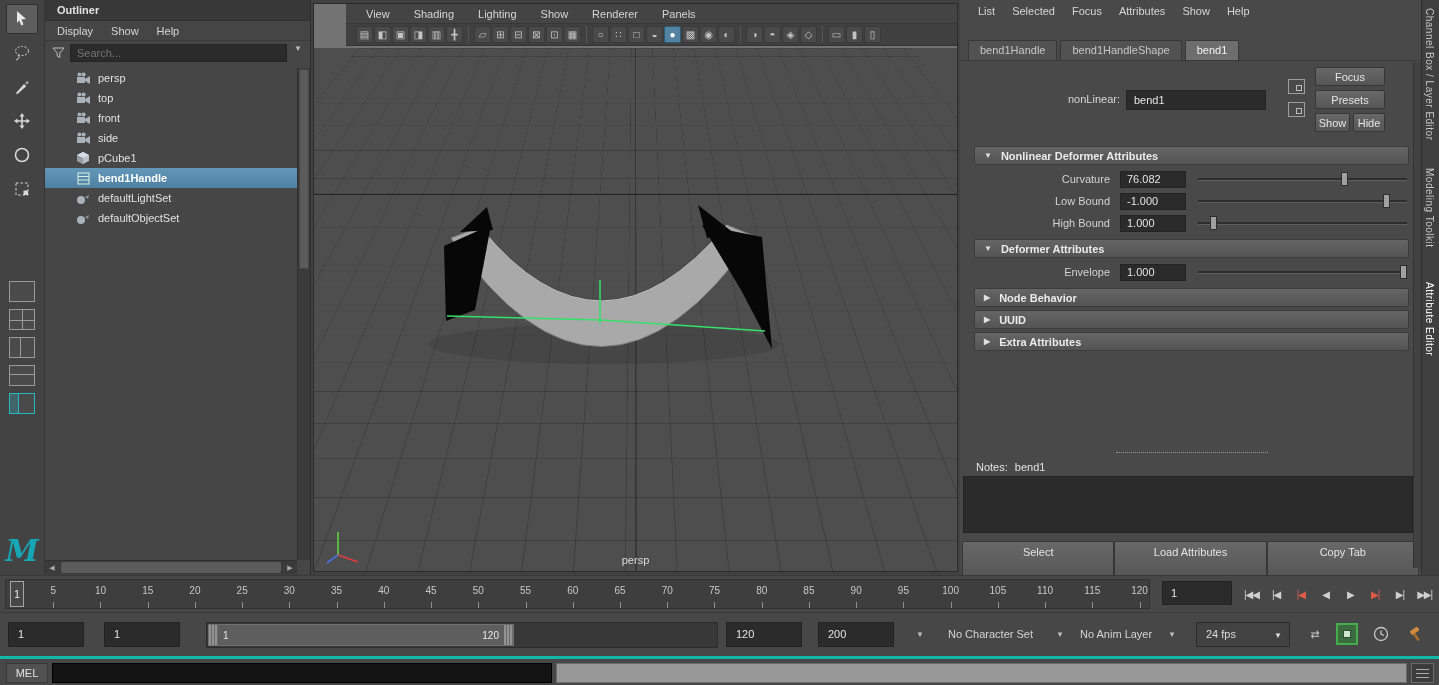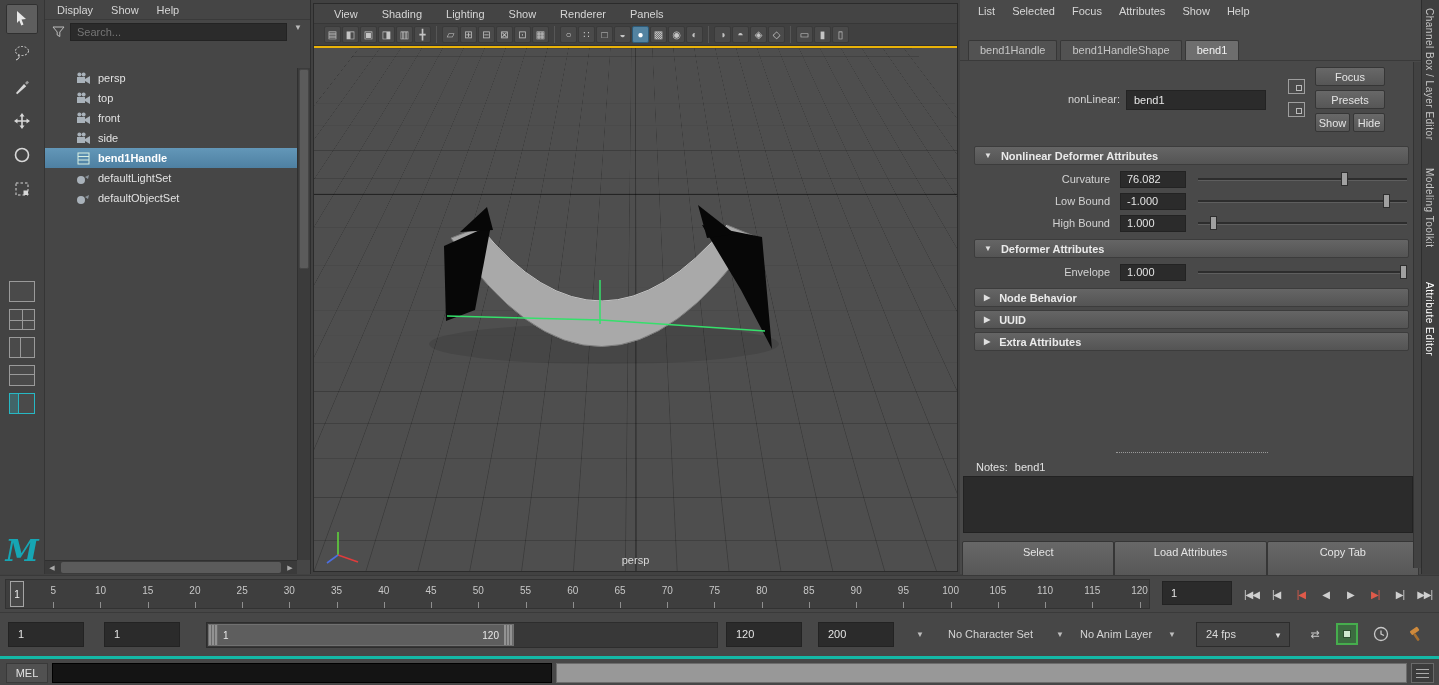--- a/index.html
+++ b/index.html
@@ -37,21 +37,21 @@
   .orow.sel{background:linear-gradient(#6397b8,#4e80a2);color:#fff;font-weight:bold;}
   .oicon{width:16px;display:flex;justify-content:center;align-items:center;}
   .vscroll{position:absolute;top:68px;right:0;width:13px;bottom:14px;background:#3b3b3b;border-left:1px solid #303030;}
   .vscroll .sh{position:absolute;top:1px;left:1px;right:1px;height:200px;background:#5b5b5b;border:1px solid #454545;border-radius:2px;}
   .hscroll{position:absolute;left:0;right:13px;bottom:0;height:14px;background:#3b3b3b;border-top:1px solid #303030;}
   .hscroll .sh{position:absolute;left:16px;right:16px;top:1px;bottom:1px;background:#5b5b5b;border-radius:2px;}
   .hscroll .ar{position:absolute;top:0;bottom:0;width:14px;display:flex;align-items:center;justify-content:center;font-size:7px;color:#aaa;}
   .hscroll .ar.l{left:0;} .hscroll .ar.r{right:0;}
 
   
-  .vp{position:absolute;left:313px;top:3px;width:645px;height:569px;background:#eab308;border:1px solid #2b2b2b;}
+  .vp{position:absolute;left:313px;top:3px;width:645px;height:569px;background:#737373;border:1px solid #2b2b2b;padding-left:32px;}
   .vp-menus{height:20px;background:#444;display:flex;gap:24px;padding-left:20px;align-items:center;border-bottom:1px solid #373737;}
   .vp-toolbar{height:22px;background:#404040;display:flex;align-items:center;padding-left:5px;border-bottom:1px solid #323232;}
   .vgroup{display:flex;gap:1px;padding:0 5px;}
   .vgroup + .vgroup{border-left:1px solid #565656;}
   .vicon{width:17px;height:17px;font-size:10px;color:#c4c4c4;display:flex;align-items:center;justify-content:center;
          background:#4a4a4a;border:1px solid #3a3a3a;border-radius:2px;cursor:pointer;}
   .vicon.active{background:#5383a1;border-color:#2c5a78;color:#fff;}
   .vp-view{position:absolute;top:44px;left:0;right:0;bottom:0;overflow:hidden;background:#4e4e4e;}
   .gridwrap{position:absolute;inset:0;perspective:800px;perspective-origin:50% 26%;}
   .gplane{position:absolute;left:-65%;right:-65%;bottom:-70px;height:2800px;transform-origin:50% 100%;
@@ -191,20 +191,21 @@
       <div class="lay"></div>
       <div class="lay l4"></div>
       <div class="lay l2"></div>
       <div class="lay l3"></div>
       <div class="lay active"></div>
     </div>
     <div class="logo">M</div>
   </div>
 
   <div class="outliner">
+    <div class="o-title">Outliner</div>
     <div class="o-menus">
       <span class="menu-item">Display</span>
       <span class="menu-item">Show</span>
       <span class="menu-item">Help</span>
     </div>
     <div class="o-search">
       <span class="funnel">
         <svg width="13" height="13">
             <path d="M1 2 h11 l-4.2 5 v4.5 l-2.6-1.5 V7 Z" fill="none" stroke="#bdbdbd"></path>
           </svg>
@@ -249,20 +250,30 @@
       <div class="orow">
         <span class="oicon">
             <svg width="15" height="12">
               <rect x="1" y="5" width="8" height="6" fill="#a9b2ba"></rect>
               <path d="M9 7 L14 4 V12 L9 9 Z" fill="#a9b2ba"></path>
               <circle cx="3.4" cy="2.6" r="2" fill="#a9b2ba"></circle>
               <circle cx="7.6" cy="2.6" r="2" fill="#a9b2ba"></circle>
             </svg>
           </span>
         <span>side</span>
+      </div>
+      <div class="orow">
+        <span class="oicon">
+            <svg width="14" height="14">
+              <path d="M7 1 L13 4 V10 L7 13 L1 10 V4 Z" fill="#b7bfc7"></path>
+              <path d="M7 1 L13 4 L7 7 L1 4 Z" fill="#d6dde4"></path>
+              <path d="M7 7 V13 L1 10 V4 Z" fill="#939ca4"></path>
+            </svg>
+          </span>
+        <span>pCube1</span>
       </div>
       <div class="orow sel">
         <span class="oicon">
             <svg width="13" height="13">
               <rect x="1" y="1" width="11" height="11" fill="none" stroke="#d8efe2"></rect>
               <line x1="1" y1="4.5" x2="12" y2="4.5" stroke="#d8efe2"></line>
               <line x1="1" y1="8" x2="12" y2="8" stroke="#d8efe2"></line>
             </svg>
           </span>
         <span>bend1Handle</span>

